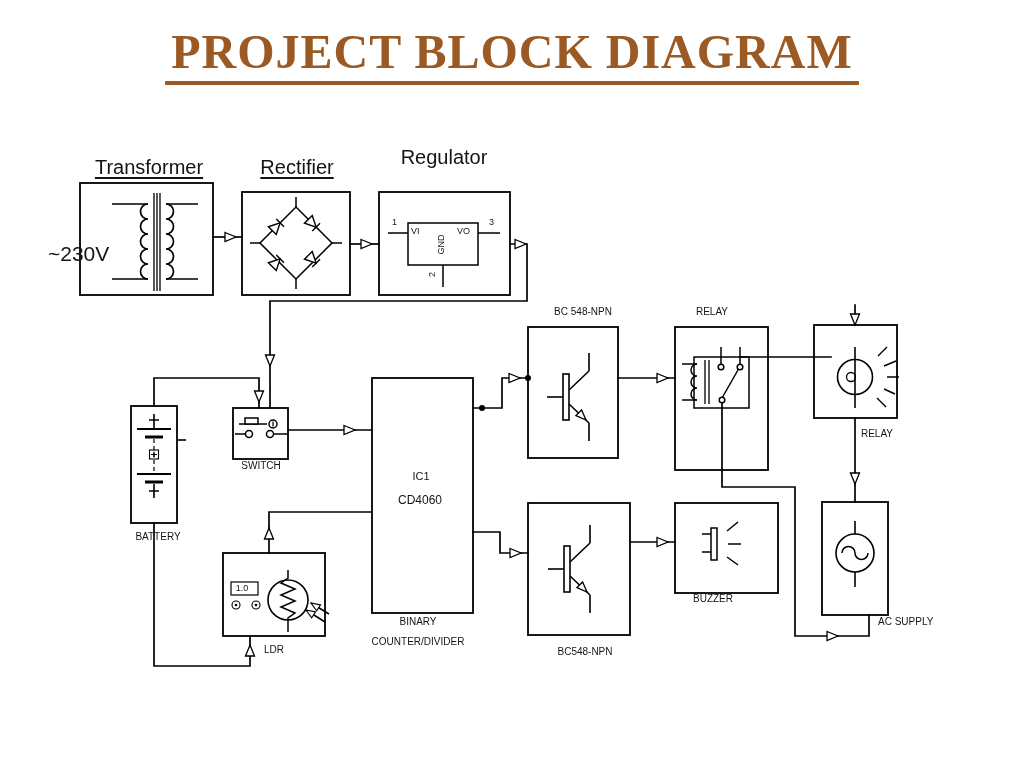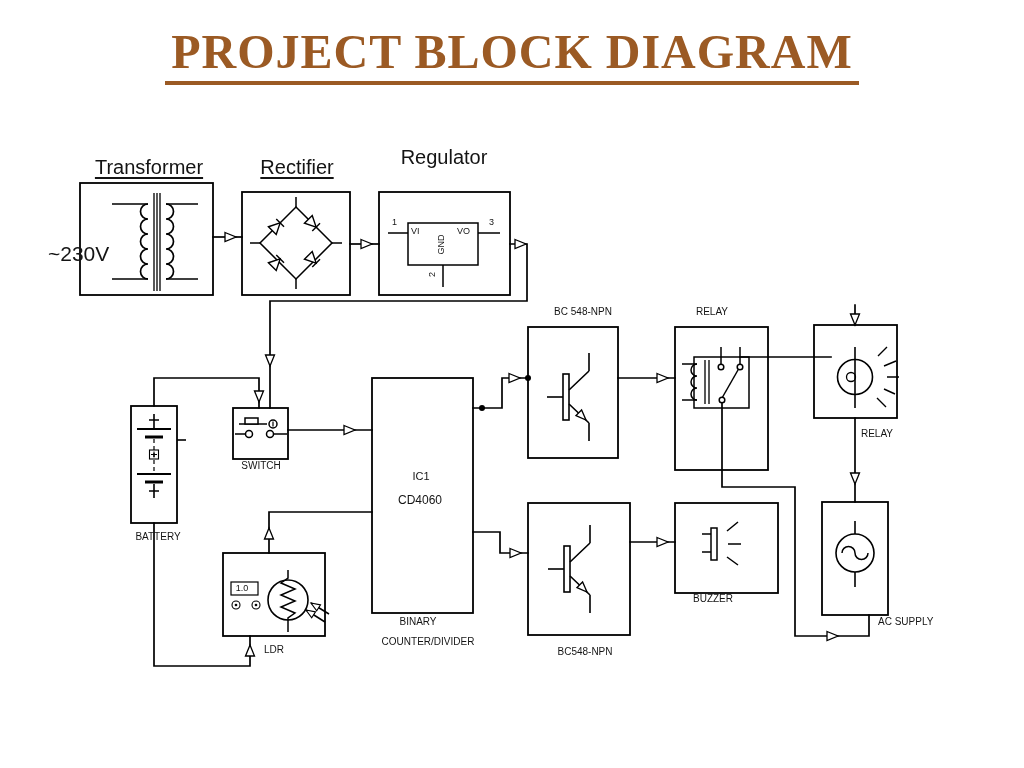--- a/index.html
+++ b/index.html
@@ -209,21 +209,21 @@
 
   <div class="lbl c s13" style="left:583px;top:307px">BC 548-NPN</div>
   <div class="lbl c s13" style="left:712px;top:307px">RELAY</div>
   <div class="lbl c s13" style="left:877px;top:429px">RELAY</div>
   <div class="lbl c s13" style="left:261px;top:461px">SWITCH</div>
   <div class="lbl c s13" style="left:158px;top:532px">BATTERY</div>
 
   <div class="lbl c s15" style="left:421px;top:471px">IC1</div>
   <div class="lbl c s18" style="left:420px;top:494px">CD4060</div>
   <div class="lbl c s13" style="left:418px;top:617px">BINARY</div>
-  <div class="lbl c s13" style="left:428px;top:637px">COUNTER/DIVIDER</div>
+  <div class="lbl c s13" style="left:418px;top:637px">COUNTER/DIVIDER</div>
 
   <div class="lbl s13" style="left:264px;top:645px">LDR</div>
   <div class="lbl c s13" style="left:585px;top:647px">BC548-NPN</div>
   <div class="lbl c s13" style="left:713px;top:594px">BUZZER</div>
   <div class="lbl s13" style="left:878px;top:617px">AC SUPPLY</div>
 
   <div class="lbl s9" style="left:411px;top:227px">VI</div>
   <div class="lbl s9" style="left:457px;top:227px">VO</div>
   <div class="lbl s9 rotc" style="left:441px;top:240px">GND</div>
   <div class="lbl s9" style="left:392px;top:218px">1</div>

